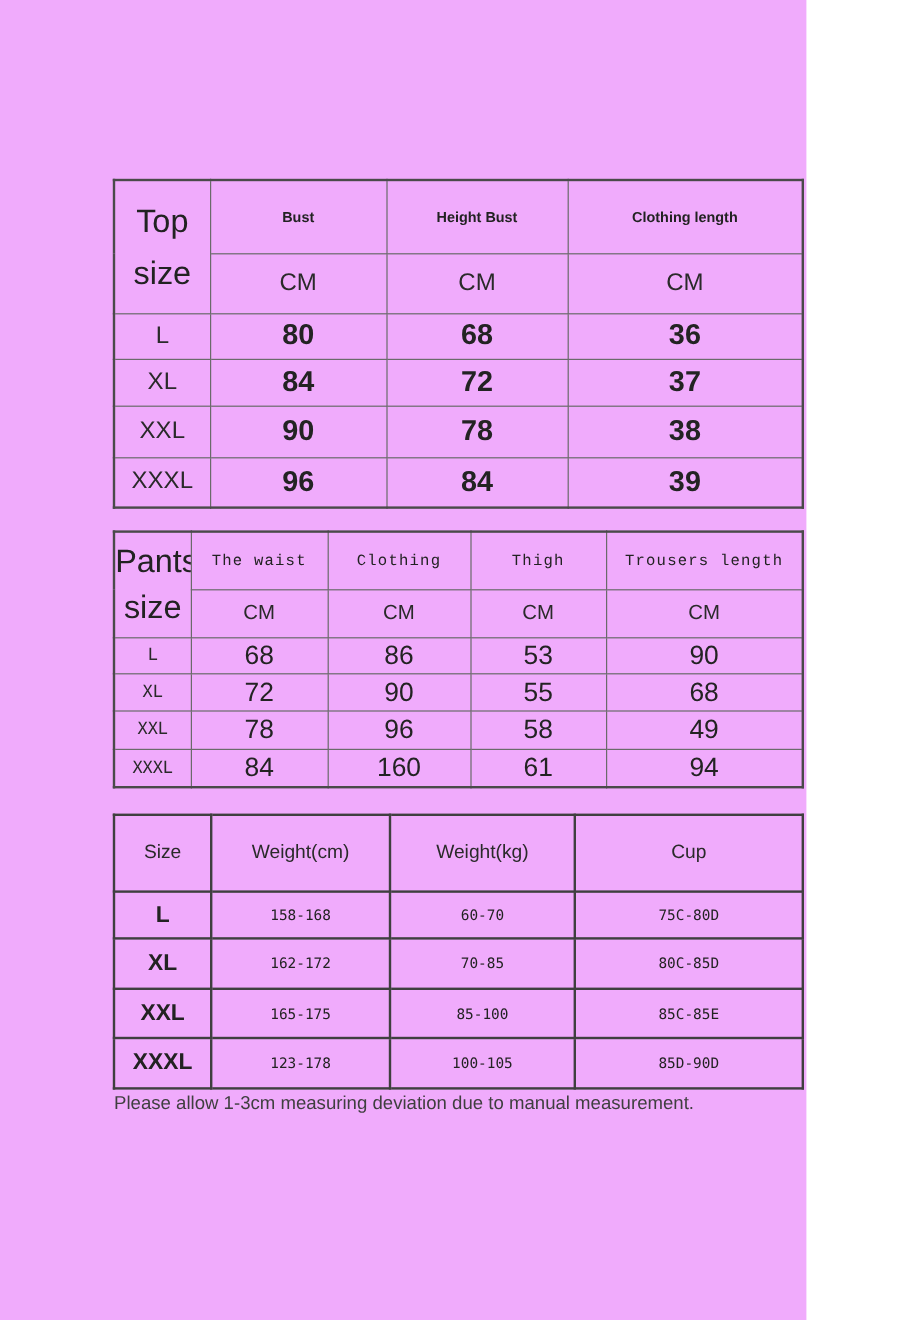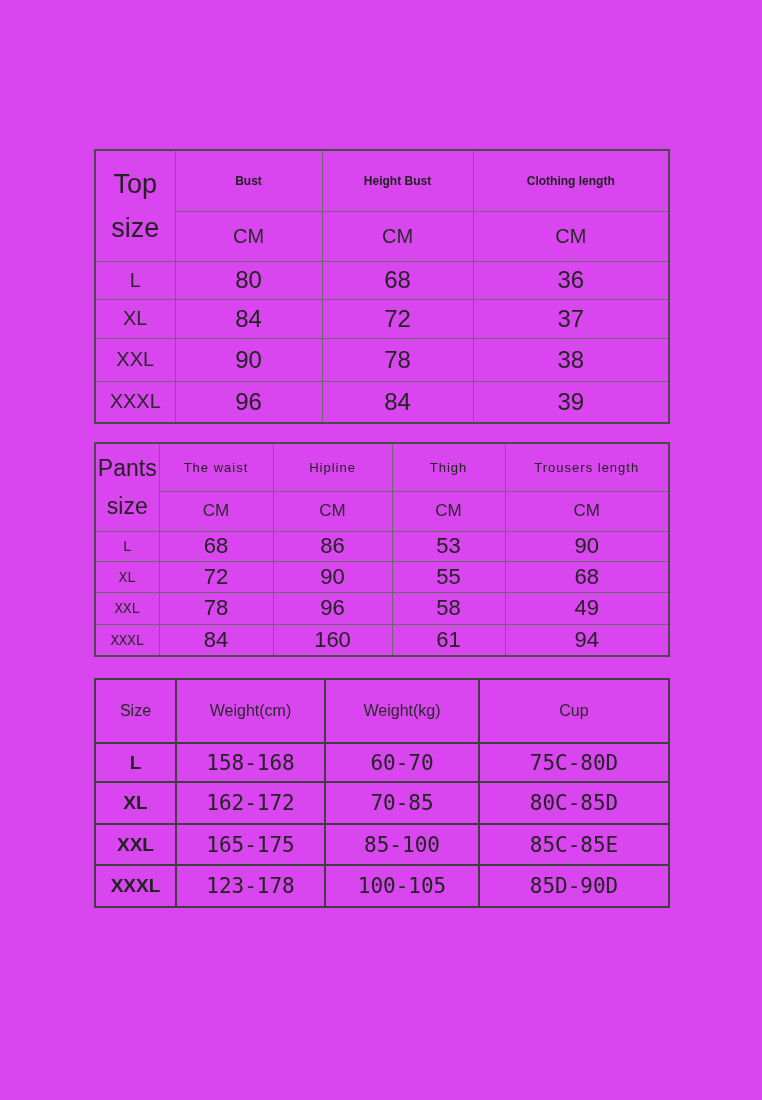--- a/index.html
+++ b/index.html
@@ -1,19 +1,19 @@
 <!DOCTYPE html>
 <html><head>
 <meta charset="utf-8">
 <style>
   html,body{margin:0;padding:0;}
   #page{
     position:relative;
-    width:762px;height:1100px;
-    background:#d946ef;
+    width:672px;height:1100px;
+    background:#f0abfc;
     font-family:"Liberation Sans",sans-serif;
     color:#1f1f1f;
     overflow:hidden;
   }
   table.tbl{
     position:absolute;
     border-collapse:collapse;
     table-layout:fixed;
   }
   .tbl td{
@@ -30,33 +30,33 @@
 
   #t1{left:94px;top:149px;width:574px;height:273px;}
   #t2{left:94px;top:442px;width:574px;height:213px;}
   #t3{left:94px;top:678px;width:574px;height:228px;}
 
   
   .corner1{font-size:27px;line-height:44px;color:#222;}
   .hdr1{font-size:12px;font-weight:600;color:#222;}
   .unit1{font-size:20px;color:#2a2a2a;}
   .size1{font-size:20px;color:#2a2a2a;}
-  .val1{font-size:24px;font-weight:400;color:#232323;}
-
-  
-  .corner2{font-size:23px;line-height:38px;color:#222;}
-  .hdr2{font-family:Liberation Sans, sans-serif;font-size:13px;letter-spacing:1px;color:#222;}
+  .val1{font-size:24px;font-weight:700;color:#232323;}
+
+  
+  .corner2{font-size:27px;line-height:38px;color:#222;}
+  .hdr2{font-family:Liberation Mono, monospace;font-size:13px;letter-spacing:1px;color:#222;}
   .unit2{font-size:17px;color:#2a2a2a;}
   .size2{font-family:"DejaVu Sans Mono",monospace;font-size:14px;color:#2a2a2a;}
   .val2{font-size:22px;font-weight:400;color:#232323;}
 
   
   .hdr3{font-size:16px;color:#2a2a2a;}
   .size3{font-size:19px;font-weight:600;color:#222;}
-  .val3{font-family:"DejaVu Sans Mono",monospace;font-size:21px;color:#232323;}
+  .val3{font-family:"DejaVu Sans Mono",monospace;font-size:12px;color:#232323;}
 
   
   #note{
     position:absolute;left:95px;top:909px;width:560px;
     font-size:15.5px;line-height:22px;color:#3f3f3f;
   }
   #note .lbl{font-weight:700;color:#222;}
 </style>
 </head>
 <body>
@@ -120,21 +120,21 @@
         <col style="width:113px">
         <col style="width:164px">
       </colgroup>
     <tbody>
         <tr style="height:48px">
       <td rowspan="2" class="corner2">
         <div>Pants</div>
         <div>size</div>
       </td>
       <td class="hdr2">The waist</td>
-      <td class="hdr2">Hipline</td>
+      <td class="hdr2">Clothing</td>
       <td class="hdr2">Thigh</td>
       <td class="hdr2">Trousers length</td>
     </tr>
     <tr style="height:40px">
       <td class="unit2">CM</td>
       <td class="unit2">CM</td>
       <td class="unit2">CM</td>
       <td class="unit2">CM</td>
     </tr>
     <tr style="height:30px">
@@ -203,15 +203,18 @@
     <tr style="height:42px">
       <td class="size3">XXXL</td>
       <td class="val3">123-178</td>
       <td class="val3">100-105</td>
       <td class="val3">85D-90D</td>
     </tr>
   </tbody>
     </table>
 
   <div id="note">
+    <div>
+      <span>Please allow 1-3cm measuring deviation due to manual measurement.</span>
+    </div>
   </div>
 
 </div>
 
 </body></html>

